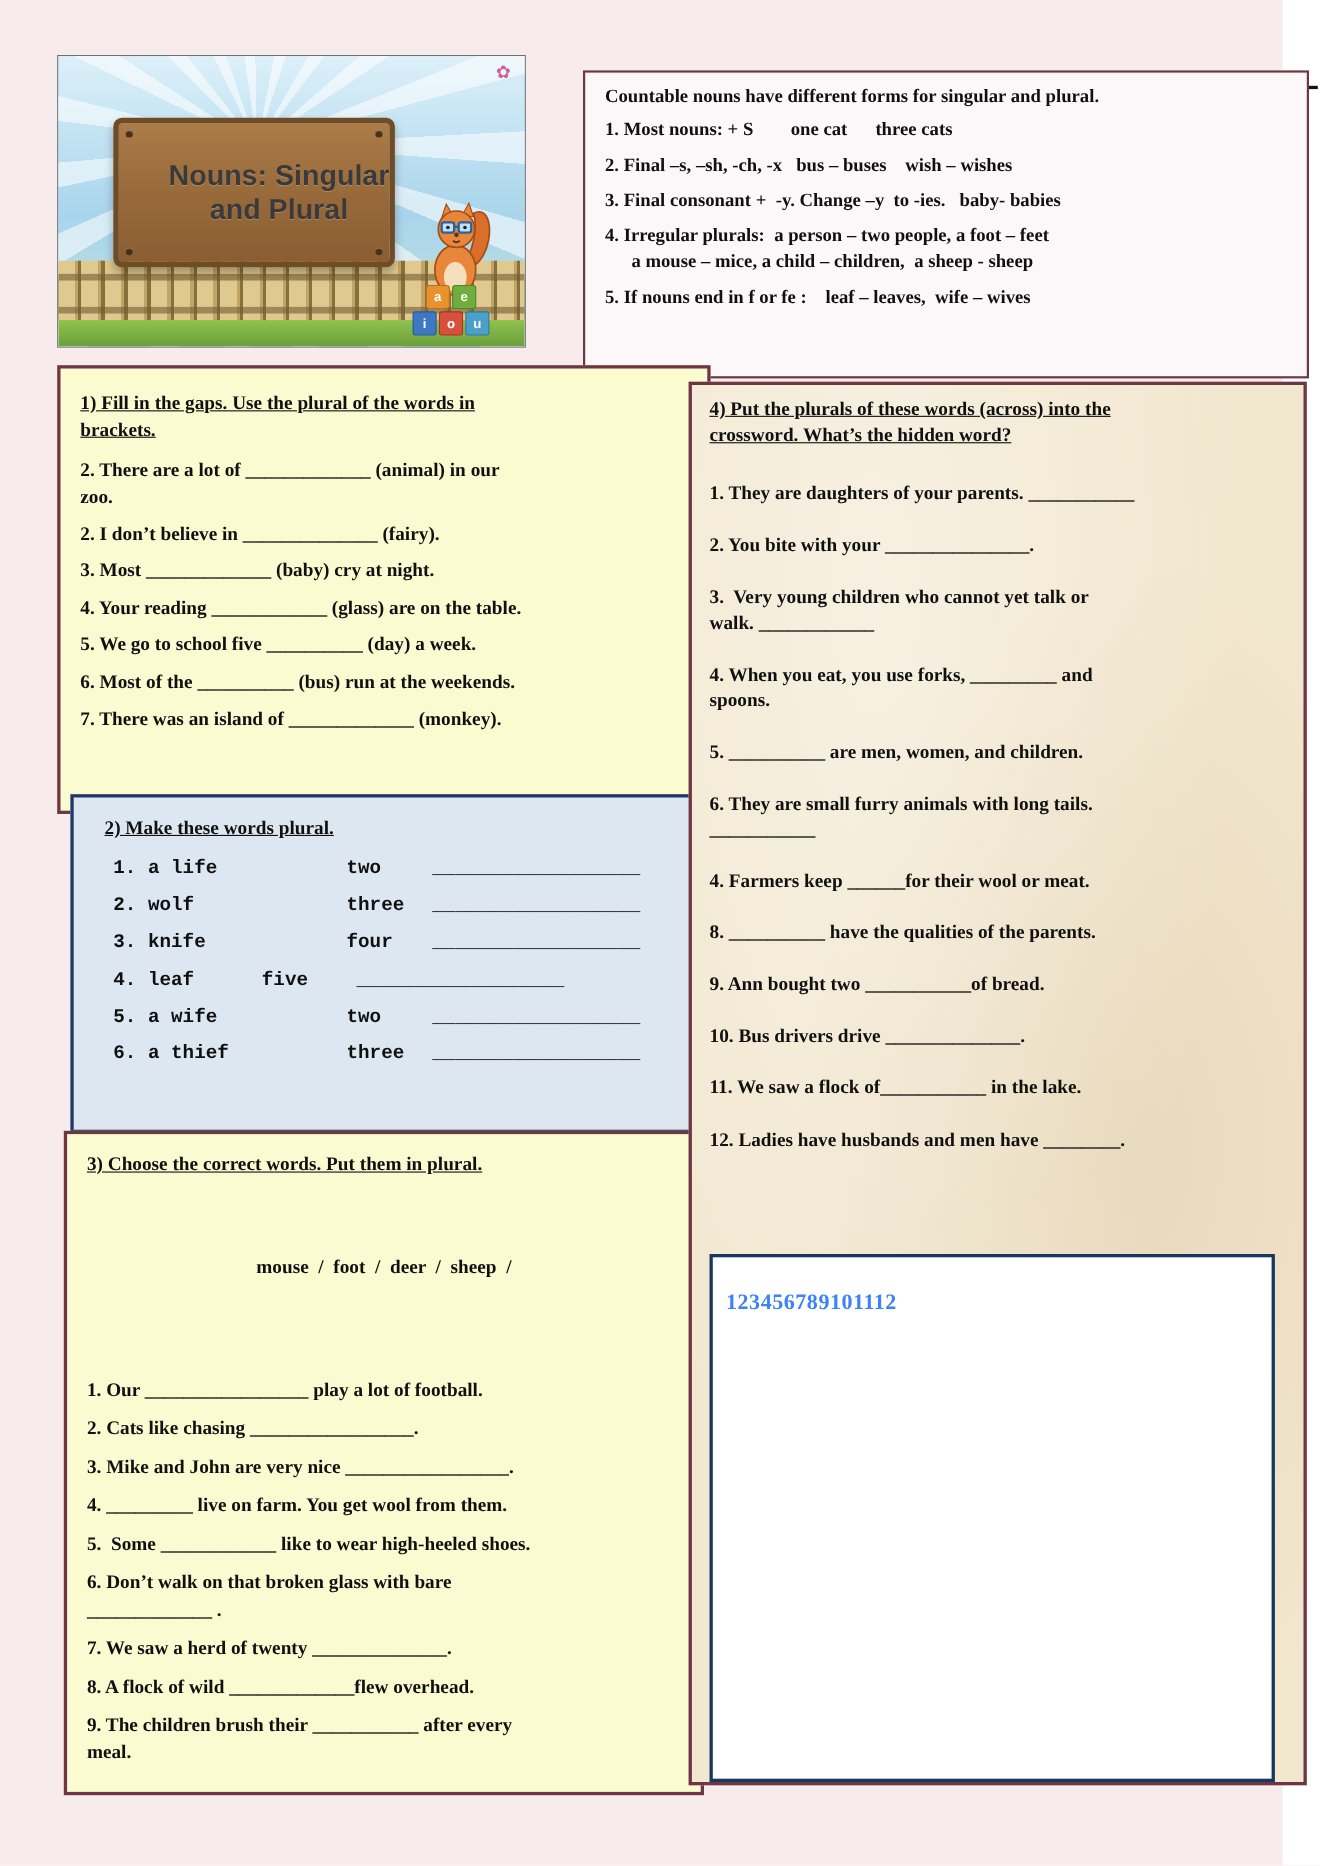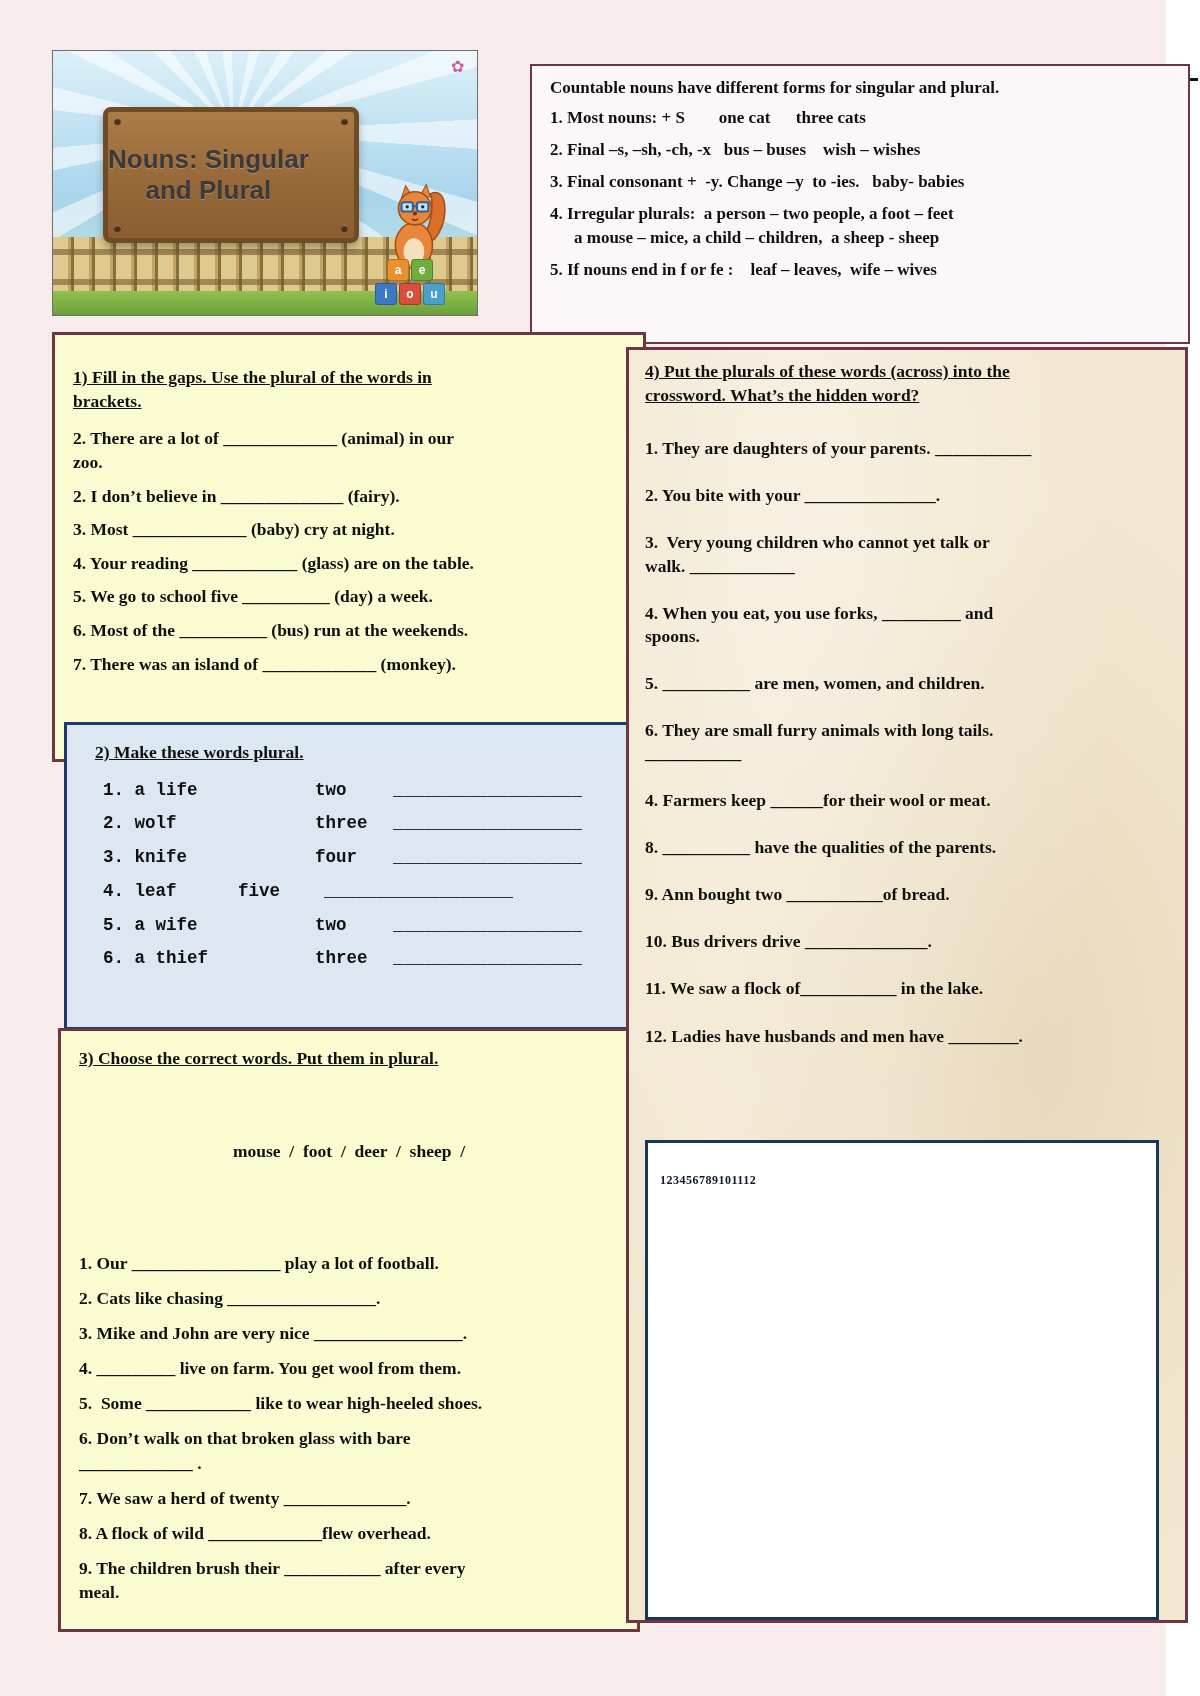--- a/index.html
+++ b/index.html
@@ -17,21 +17,21 @@
   .sky{position:absolute;inset:0;background:linear-gradient(180deg,#dcf0f9 0%,#a9d5ec 55%,#c2e3da 100%);}
   .rays{position:absolute;inset:-50px;background:repeating-conic-gradient(from -8deg at 44% 36%, rgba(255,255,255,0.55) 0deg 7deg, rgba(255,255,255,0) 7deg 19deg);}
   .bush{position:absolute;left:-10px;right:-10px;bottom:24px;height:50px;background:#4e7d35;border-radius:40px 40px 0 0;}
   .fence{position:absolute;left:0;right:0;bottom:16px;height:62px;
     background:repeating-linear-gradient(90deg,#dfc98e 0 15px,#c2a465 15px 18px,#86703e 18px 21px);}
   .fence-rail{position:absolute;left:0;right:0;top:12px;height:6px;background:rgba(116,92,48,.6);box-shadow:0 30px 0 rgba(116,92,48,.6);}
   .grass{position:absolute;left:0;right:0;bottom:0;height:24px;background:linear-gradient(180deg,#90c24e,#6b9f3a);}
   .sign{position:absolute;left:50px;top:56px;width:246px;height:126px;
     background:linear-gradient(180deg,#ab7c47 0%,#97693a 55%,#8a5e31 100%);
     border:5px solid #6f4b26;border-radius:8px;box-shadow:0 5px 9px rgba(0,0,0,.28);
-    display:flex;align-items:center;justify-content:flex-start;}
+    display:flex;align-items:center;justify-content:flex-end;}
   .sign-text{text-align:center;font-family:"Liberation Sans",sans-serif;font-weight:bold;font-size:26px;line-height:1.18;color:#3a3a3a;text-shadow:0 1px 0 rgba(255,255,255,.22);}
   .nail{position:absolute;width:7px;height:7px;border-radius:50%;background:#4b3015;box-shadow:inset 0 1px 1px rgba(255,255,255,.45);}
   .nail.tl{left:6px;top:6px;} .nail.tr{right:6px;top:6px;}
   .nail.bl{left:6px;bottom:6px;} .nail.br{right:6px;bottom:6px;}
   .squirrel{position:absolute;left:332px;top:130px;width:64px;height:96px;}
   .blocks{position:absolute;left:322px;top:208px;}
   .blocks-row{display:flex;gap:2px;margin-bottom:2px;}
   .blocks-row.r1{margin-left:12px;}
   .block{width:20px;height:20px;display:flex;align-items:center;justify-content:center;
     font-family:"Liberation Sans",sans-serif;font-weight:bold;font-size:12px;color:#ffffff;border-radius:3px;}
@@ -47,21 +47,21 @@
     background:#fcf8f9;border:2px solid #6d3644;padding:12px 18px;}
   .rules-heading{font-size:17px;font-weight:bold;margin-bottom:10px;white-space:pre-wrap;}
   .rule-line{font-size:17px;font-weight:bold;margin-bottom:12px;white-space:pre-wrap;}
   .rule-line.sub{margin-top:-8px;padding-left:24px;}
   .rule-line.last{margin-bottom:0;}
 
   
   .box{position:absolute;border:3px solid #6d3644;}
   .box-title{font-size:17.5px;font-weight:bold;text-decoration:underline;white-space:pre-wrap;line-height:1.35;}
 
-  .ex1{left:52px;top:332px;width:552px;height:362px;background:#fafbd0;padding:31px 18px;}
+  .ex1{left:52px;top:332px;width:552px;height:362px;background:#fafbd0;padding:20px 18px;}
   .ex1 .box-title{margin-bottom:14px;}
   .ex1-item{font-size:17.5px;font-weight:bold;line-height:1.35;margin-bottom:10px;white-space:pre-wrap;}
 
   .ex2{left:64px;top:722px;width:536px;height:270px;background:#dde7f2;border-color:#1f3864;padding:16px 28px;}
   .ex2 .box-title{margin-bottom:14px;}
   .ex2-row{display:flex;font-size:17.5px;font-weight:bold;line-height:1.3;margin-bottom:11px;padding-left:8px;font-family:Liberation Mono, monospace;}
   .ex2-row .w{width:212px;}
   .ex2-row .c{width:78px;}
   .ex2-row .b{flex:1;}
   .ex2-row.alt .w{width:135px;}
@@ -75,21 +75,21 @@
 
   .ex4{left:626px;top:347px;width:524px;height:1250px;
     background-color:#f2e7cf;
     background-image:radial-gradient(ellipse at 30% 15%, rgba(255,255,255,.4), transparent 60%),
                      radial-gradient(ellipse at 72% 55%, rgba(212,190,150,.35), transparent 55%);
     padding:10px 16px;}
   .ex4 .box-title{margin-bottom:30px;}
   .ex4-item{font-size:17.5px;font-weight:bold;line-height:1.32;margin-bottom:24px;white-space:pre-wrap;}
   .crossword{position:absolute;left:16px;top:790px;width:486px;height:434px;
     background:#ffffff;border:3px solid #17375e;padding:30px 10px 10px 12px;}
-  .cw-numbers{font-size:12px;font-weight:bold;letter-spacing:0.5px;color:#0f172a;}
+  .cw-numbers{font-size:20px;font-weight:bold;letter-spacing:0.5px;color:#3b82f6;}
 </style>
 </head>
 <body>
 
 <div class="pink-bg"></div>
 <div class="top-dash"></div>
 
 <div class="title-card">
   <div class="sky"></div>
   <div class="rays"></div>

